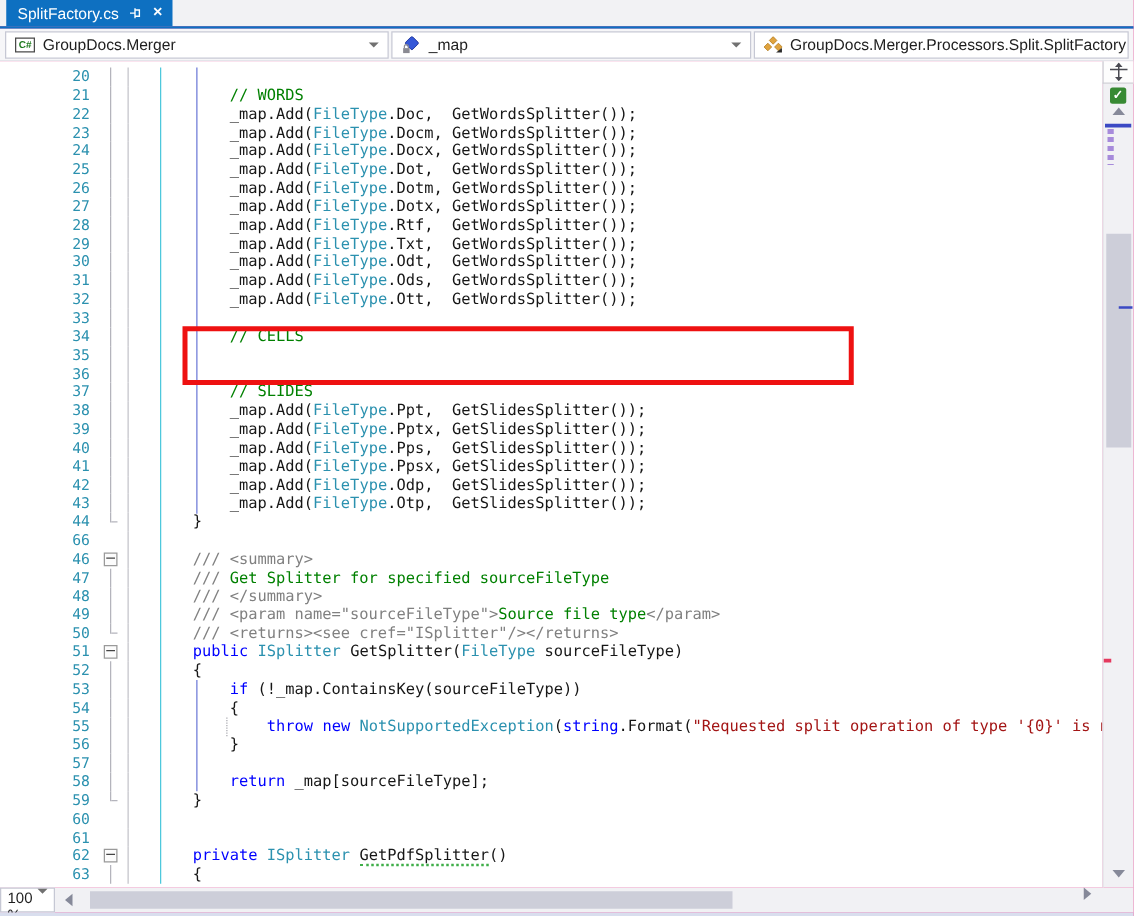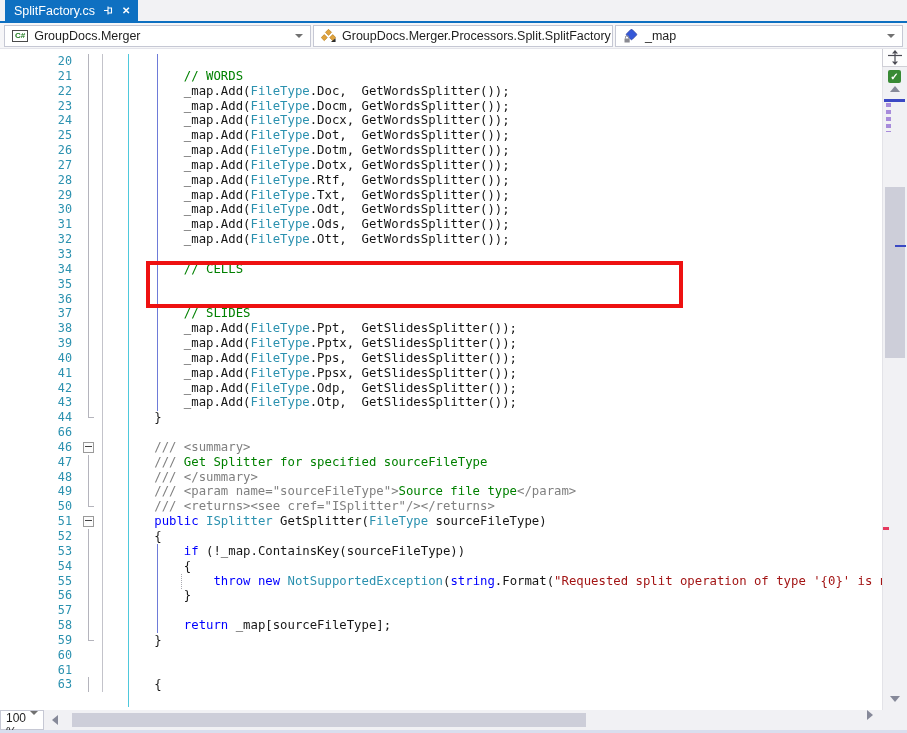--- a/index.html
+++ b/index.html
@@ -110,43 +110,43 @@
     </div>
     <div class="tabbar-underline"></div>
   </div>
 
   <div class="navbar">
     <div class="combo c1">
       <span class="cs-badge">C#</span>
       <span>GroupDocs.Merger</span>
       <span class="chev"></span>
     </div>
+    <div class="combo c3">
+      <span class="lockwrap">
+        <svg width="16" height="14" viewBox="0 0 16 14">
+          <rect x="4.5" y="1.5" width="8" height="8" rx="1.2" transform="rotate(45 8.5 5.5)" fill="#3558d8" stroke="#23379a" stroke-width="0.7"></rect>
+          <path d="M2.5 9.5 v-1.3 a1.6 1.6 0 0 1 3.2 0 V9.5" stroke="#8a8a92" fill="none" stroke-width="1"></path>
+          <rect x="1.5" y="9.5" width="5.2" height="4" fill="#8a8a92"></rect>
+        </svg>
+      </span>
+      <span>_map</span>
+      <span class="chev"></span>
+    </div>
     <div class="combo c2">
       <span>
         <svg width="15" height="14" viewBox="0 0 16 14">
           <g fill="#e0a33e" stroke="#b07818" stroke-width="0.6">
             <rect x="5.7" y="0.8" width="4.6" height="4.6" transform="rotate(45 8 3.1)"></rect>
             <rect x="1.2" y="6.4" width="4.6" height="4.6" transform="rotate(45 3.5 8.7)"></rect>
             <rect x="10.2" y="6.4" width="4.6" height="4.6" transform="rotate(45 12.5 8.7)"></rect>
           </g>
           <path d="M10.5 13.5 l5 0 0 -4 z" fill="#2b2b2b"></path>
         </svg>
       </span>
       <span>GroupDocs.Merger.Processors.Split.SplitFactory</span>
-      <span class="chev"></span>
-    </div>
-    <div class="combo c3">
-      <span class="lockwrap">
-        <svg width="16" height="14" viewBox="0 0 16 14">
-          <rect x="4.5" y="1.5" width="8" height="8" rx="1.2" transform="rotate(45 8.5 5.5)" fill="#3558d8" stroke="#23379a" stroke-width="0.7"></rect>
-          <path d="M2.5 9.5 v-1.3 a1.6 1.6 0 0 1 3.2 0 V9.5" stroke="#8a8a92" fill="none" stroke-width="1"></path>
-          <rect x="1.5" y="9.5" width="5.2" height="4" fill="#8a8a92"></rect>
-        </svg>
-      </span>
-      <span>_map</span>
       <span class="chev"></span>
     </div>
   </div>
 
   <div class="editor">
     <div id="code">
         <div class="row"><span class="bp"></span><span class="ln">20</span><span class="oa v"></span><span class="ob"></span><span class="codetxt"></span></div>
         <div class="row"><span class="bp"></span><span class="ln">21</span><span class="oa v"></span><span class="ob"></span><span class="codetxt"><span class="sc">            // WORDS</span></span></div>
         <div class="row"><span class="bp"></span><span class="ln">22</span><span class="oa v"></span><span class="ob"></span><span class="codetxt"><span class="sd">            _map.Add(</span><span class="st">FileType</span><span class="sd">.Doc,  GetWordsSplitter());</span></span></div>
         <div class="row"><span class="bp"></span><span class="ln">23</span><span class="oa v"></span><span class="ob"></span><span class="codetxt"><span class="sd">            _map.Add(</span><span class="st">FileType</span><span class="sd">.Docm, GetWordsSplitter());</span></span></div>
@@ -181,20 +181,21 @@
         <div class="row"><span class="bp"></span><span class="ln">52</span><span class="oa v"></span><span class="ob"></span><span class="codetxt"><span class="sd">        {</span></span></div>
         <div class="row"><span class="bp"></span><span class="ln">53</span><span class="oa v"></span><span class="ob"></span><span class="codetxt"><span class="sd">            </span><span class="sk">if</span><span class="sd"> (!_map.ContainsKey(sourceFileType))</span></span></div>
         <div class="row"><span class="bp"></span><span class="ln">54</span><span class="oa v"></span><span class="ob"></span><span class="codetxt"><span class="sd">            {</span></span></div>
         <div class="row"><span class="bp"></span><span class="ln">55</span><span class="oa v"></span><span class="ob"></span><span class="codetxt"><span class="sd">                </span><span class="sk">throw</span><span class="sd"> </span><span class="sk">new</span><span class="sd"> </span><span class="st">NotSupportedException</span><span class="sd">(</span><span class="sk">string</span><span class="sd">.Format(</span><span class="ss">"Requested split operation of type '{0}' is not su</span></span></div>
         <div class="row"><span class="bp"></span><span class="ln">56</span><span class="oa v"></span><span class="ob"></span><span class="codetxt"><span class="sd">            }</span></span></div>
         <div class="row"><span class="bp"></span><span class="ln">57</span><span class="oa v"></span><span class="ob"></span><span class="codetxt"></span></div>
         <div class="row"><span class="bp"></span><span class="ln">58</span><span class="oa v"></span><span class="ob"></span><span class="codetxt"><span class="sd">            </span><span class="sk">return</span><span class="sd"> _map[sourceFileType];</span></span></div>
         <div class="row"><span class="bp"></span><span class="ln">59</span><span class="oa e"></span><span class="ob"></span><span class="codetxt"><span class="sd">        }</span></span></div>
         <div class="row"><span class="bp"></span><span class="ln">60</span><span class="ob"></span><span class="codetxt"></span></div>
         <div class="row"><span class="bp"></span><span class="ln">61</span><span class="ob"></span><span class="codetxt"></span></div>
+        <div class="row"><span class="bp"></span><span class="ln">62</span><span class="oa b"></span><span class="ob"></span><span class="codetxt"><span class="sd">        </span><span class="sk">private</span><span class="sd"> </span><span class="st">ISplitter</span><span class="sd"> </span><span class="su">GetPdfSplitter</span><span class="sd">()</span></span></div>
         <div class="row"><span class="bp"></span><span class="ln">63</span><span class="oa v"></span><span class="ob"></span><span class="codetxt"><span class="sd">        {</span></span></div>
       </div>
     <div class="guide g1"></div>
     <div class="guide g2a"></div>
     <div class="guide g2b"></div>
     <div class="guide g3"></div>
     <div class="redbox"></div>
   </div>
 
   <div class="vscroll">

